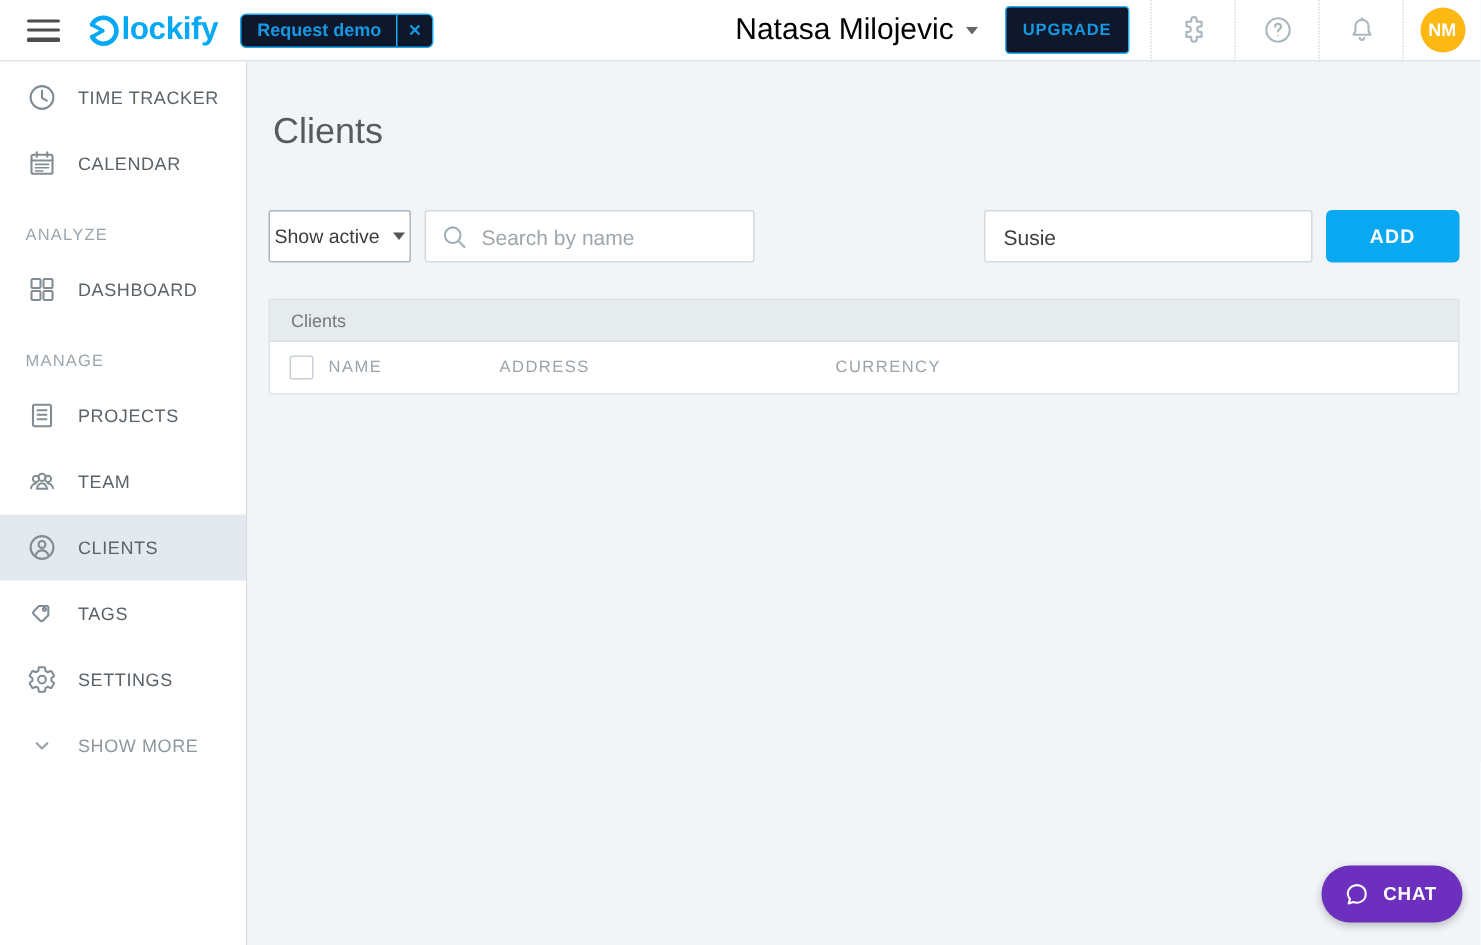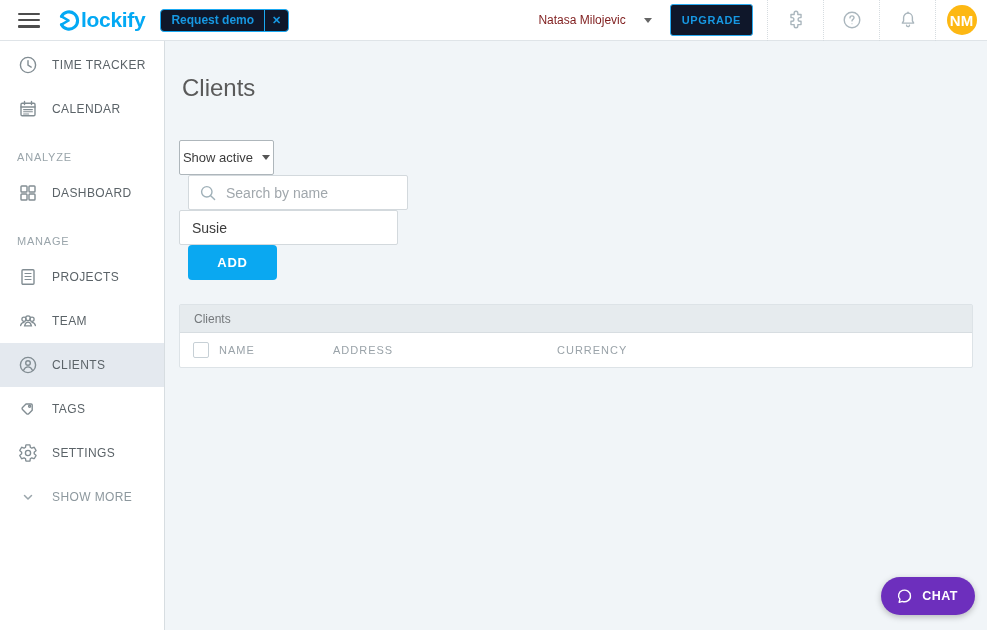--- a/index.html
+++ b/index.html
@@ -27,37 +27,37 @@
   .logo-text { color: #03A9F4; font-size: 21px; font-weight: bold; letter-spacing: -0.3px; margin-left: 1px; }
   .demo-badge {
     display: flex; align-items: stretch; margin-left: 15px;
     border: 1px solid #1aa9f2; border-radius: 4px; height: 23px; overflow: hidden; cursor: pointer;
     background: #0f172a;
   }
   .demo-badge-label { display: flex; align-items: center; padding: 0 10px; color: #1798e2; font-size: 12px; font-weight: bold; }
   .demo-badge-close { display: flex; align-items: center; justify-content: center; width: 24px; border-left: 1px solid #1aa9f2; color: #1798e2; font-size: 11px; font-weight: bold; }
 
   .header-right { margin-left: auto; display: flex; align-items: center; height: 100%; }
-  .user-menu { display: flex; align-items: center; gap: 18px; font-size: 12px; color: #7f1d1d; cursor: pointer; padding: 0 6px; }
+  .user-menu { display: flex; align-items: center; gap: 8px; font-size: 20px; color: #000000; cursor: pointer; padding: 0 6px; }
   .caret-down { width: 0; height: 0; border-left: 4px solid transparent; border-right: 4px solid transparent; border-top: 5px solid #666; }
   .upgrade-btn {
     margin: 0 14px 0 12px;
     border: 1px solid #2badf3; border-radius: 3px; background: #0f172a;
     color: #1798e2; font-size: 11px; font-weight: bold; letter-spacing: 0.6px;
     padding: 9px 11px; cursor: pointer;
     font-family: "Liberation Sans", sans-serif;
   }
   .hdr-cell {
     width: 56px; height: 41px; display: flex; align-items: center; justify-content: center;
     border-left: 1px dotted #d6dce0; cursor: pointer;
   }
   .avatar-cell { width: 52px; }
   .avatar {
     width: 30px; height: 30px; border-radius: 50%;
-    background: #FDB813; color: #fff; font-size: 15px; font-weight: bold;
+    background: #FDB813; color: #fff; font-size: 12px; font-weight: bold;
     display: flex; align-items: center; justify-content: center;
   }
 
   
   .app-body { display: flex; height: 589px; }
 
   
   .sidebar { width: 165px; background: #fff; border-right: 1px solid #d7dde1; padding-top: 2px; position: relative; }
   .nav-item {
     height: 44px; display: flex; align-items: center; padding-left: 17px; cursor: pointer;
@@ -66,21 +66,21 @@
   .nav-icon { width: 22px; display: flex; justify-content: center; flex-shrink: 0; }
   .nav-label { margin-left: 13px; font-size: 12px; font-weight: 500; color: #5b6368; letter-spacing: 0.4px; }
   .nav-item .chev { margin-left: auto; margin-right: 12px; display: flex; }
   .nav-section { height: 40px; display: flex; align-items: flex-end; padding: 0 0 8px 17px; font-size: 11px; color: #9aa5ab; letter-spacing: 0.8px; }
   .nav-item.muted .nav-label { color: #8d989e; }
 
   
   .main { flex: 1; background: #f1f5f8; position: relative; padding: 0 14px; }
   .page-title { font-size: 24px; font-weight: 400; color: #5a5a5a; margin: 33px 0 0 3px; }
 
-  .filter-row { display: flex; align-items: flex-start; margin-top: 38px; flex-direction: column; }
+  .filter-row { display: flex; align-items: flex-end; margin-top: 38px; }
   .dropdown-btn {
     height: 35px; width: 95px; background: #fff; border: 1px solid #aeb6bb; border-radius: 2px;
     display: flex; align-items: center; justify-content: center; gap: 9px;
     font-size: 13px; color: #3c3c3c; cursor: pointer;
   }
   .dropdown-btn .caret-down { border-top-color: #555; }
   .search-box {
     height: 35px; width: 220px; margin-left: 9px; background: #fff; border: 1px solid #d3d9dd; border-radius: 2px;
     display: flex; align-items: center; padding: 0 10px;
   }

